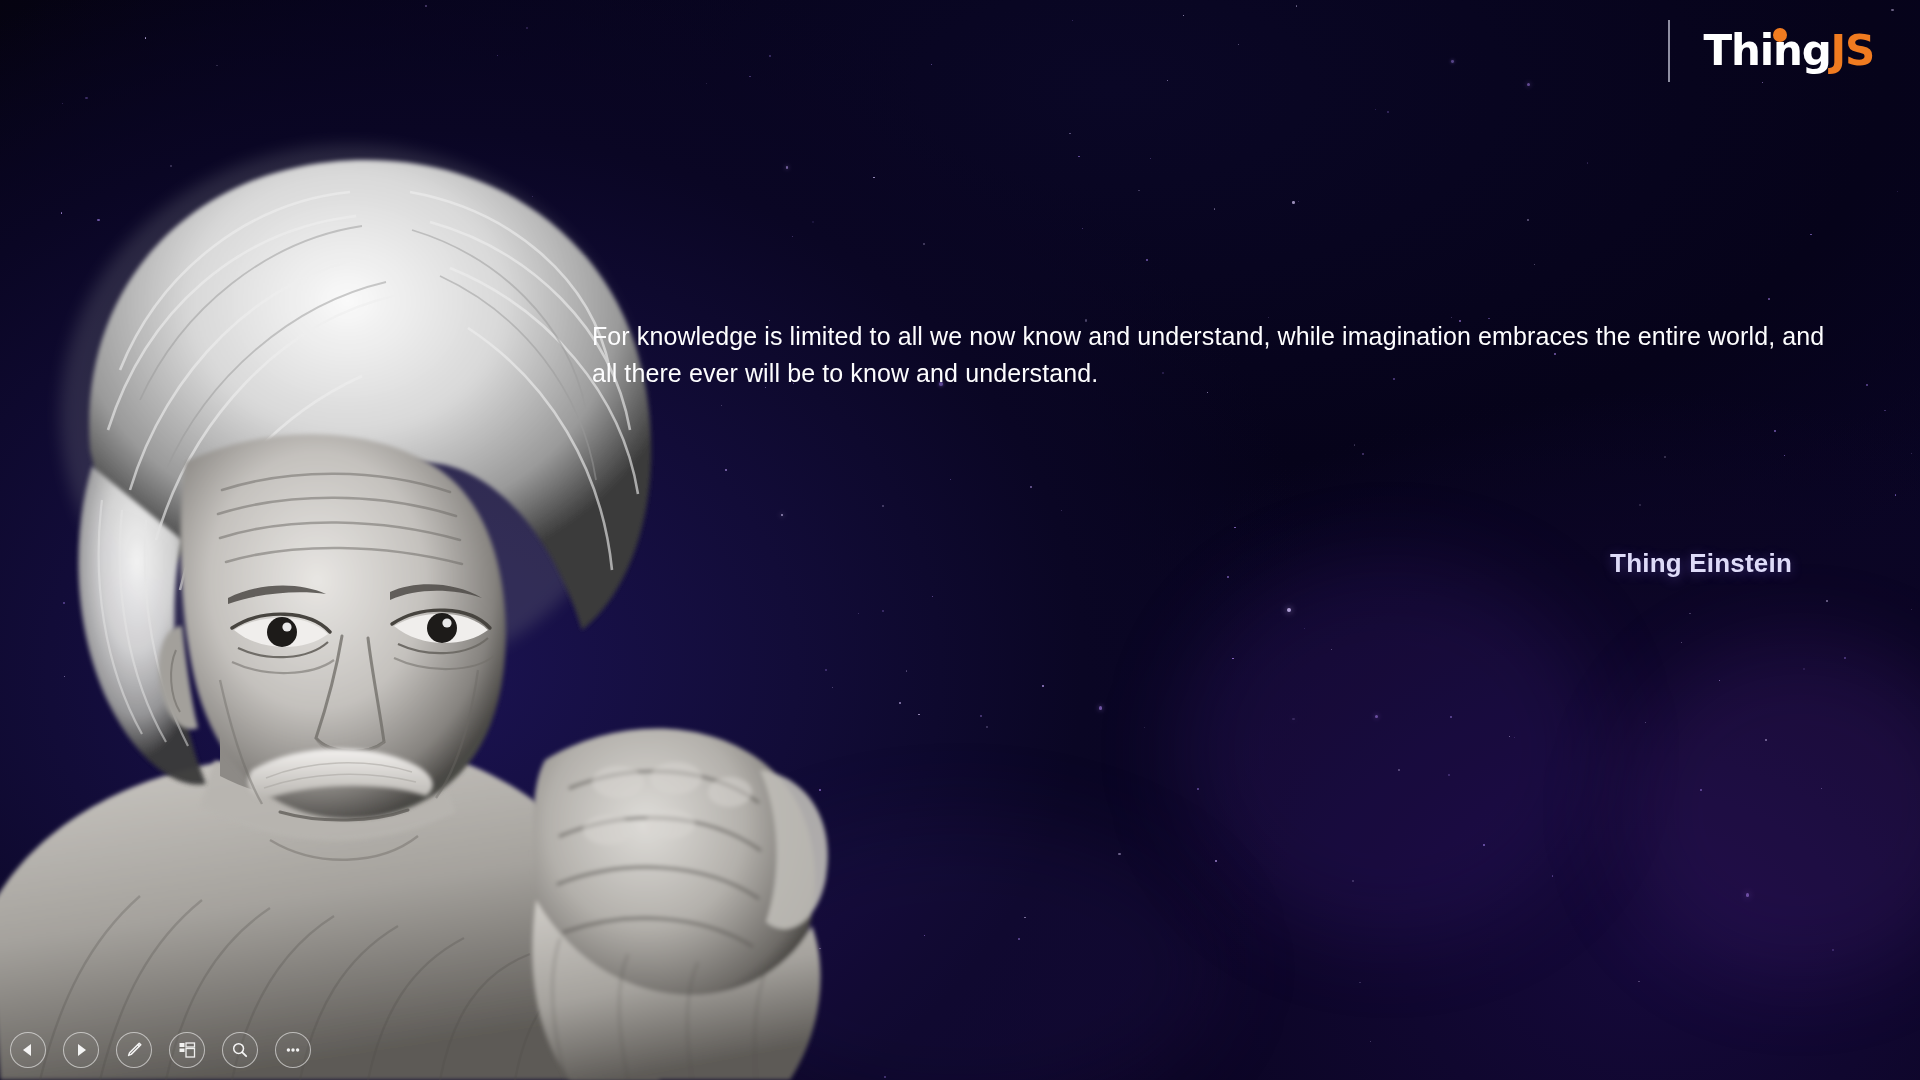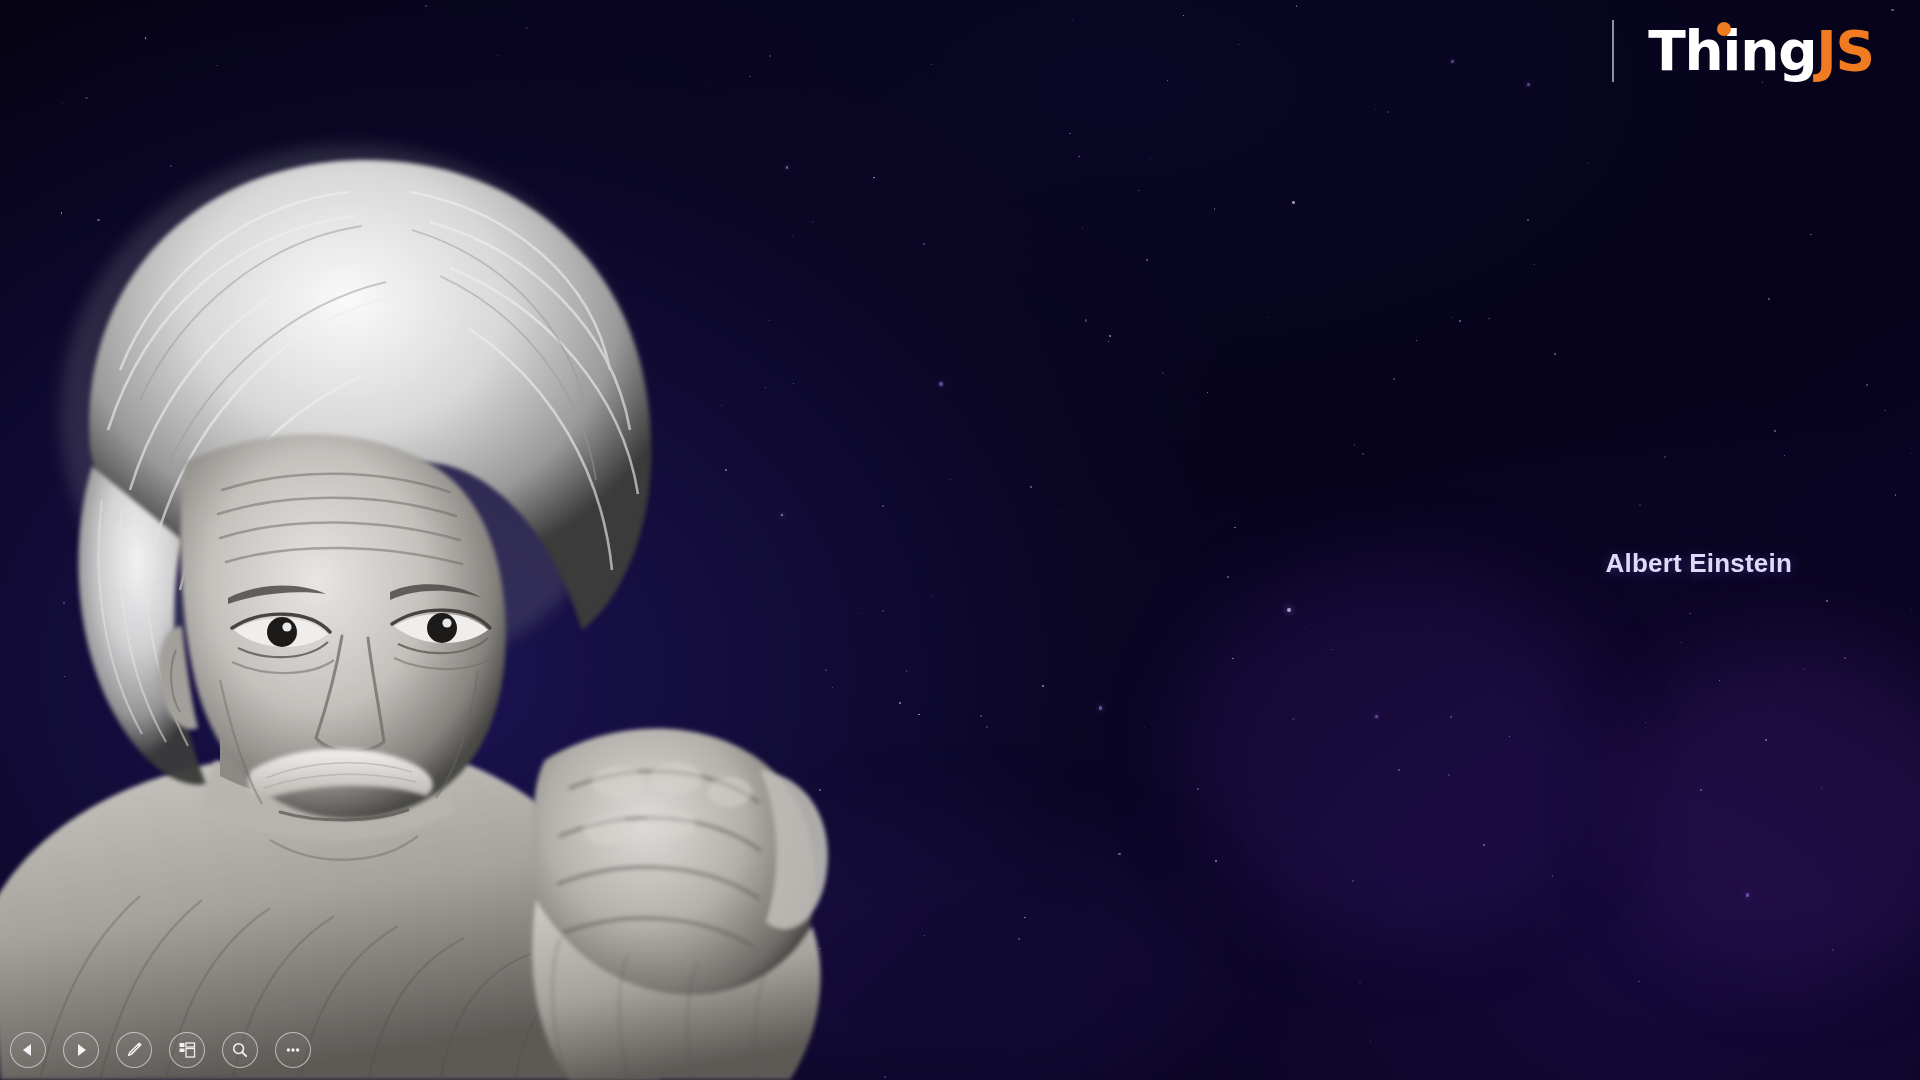--- a/index.html
+++ b/index.html
@@ -106,21 +106,21 @@
   }
   #uino-tag {
     margin-top:9px;
     font-size:13px; color:#ffffff; letter-spacing:3.3px;
     font-family:"DejaVu Sans", sans-serif; font-weight:bold;
     white-space:nowrap;
   }
   #logo-sep { width:2px; height:62px; background:#8f8fa2; margin:0 34px; }
   #thingjs-logo {
     position:relative;
-    font-size:55px; font-weight:bold; letter-spacing:-1.2px;
+    font-size:42px; font-weight:bold; letter-spacing:-1.2px;
     line-height:1; white-space:nowrap;
     font-family:"DejaVu Sans", sans-serif;
   }
   .tj-white { color:#ffffff; }
   .tj-orange { color:#F07B20; }
 
   
   #toolbar {
     position:absolute;
     left:10px; bottom:12px;
@@ -457,22 +457,23 @@
         <path d="M 658 1010 C 646 952 646 912 658 884"></path>
         <path d="M 722 1010 C 714 956 716 918 728 892"></path>
         <path d="M 786 1010 C 782 958 786 922 798 896"></path>
       </g>
     </g>
 
     <rect x="0" y="0" width="950" height="1010" fill="url(#edgeFade)" opacity="0"></rect>
   </svg>
 
   <div id="quote-block">
+    <div id="body-text">For knowledge is limited to all we now know and understand, while imagination embraces the entire world, and all there ever will be to know and understand.</div>
   </div>
-  <div id="attribution">Albert Einstein</div>
+  <div id="attribution">Thing Einstein</div>
 
   <div id="logo-bar">
 
 
     <div id="logo-sep"></div>
 
     <div id="thingjs-logo">
       <span class="tj-white">Thing</span><span class="tj-orange">JS</span>
       <svg width="16" height="16" viewBox="0 0 16 16" style="position:absolute; left:68px; top:-3px;">
         <circle cx="8" cy="8" r="7" fill="#F07B20"></circle>

